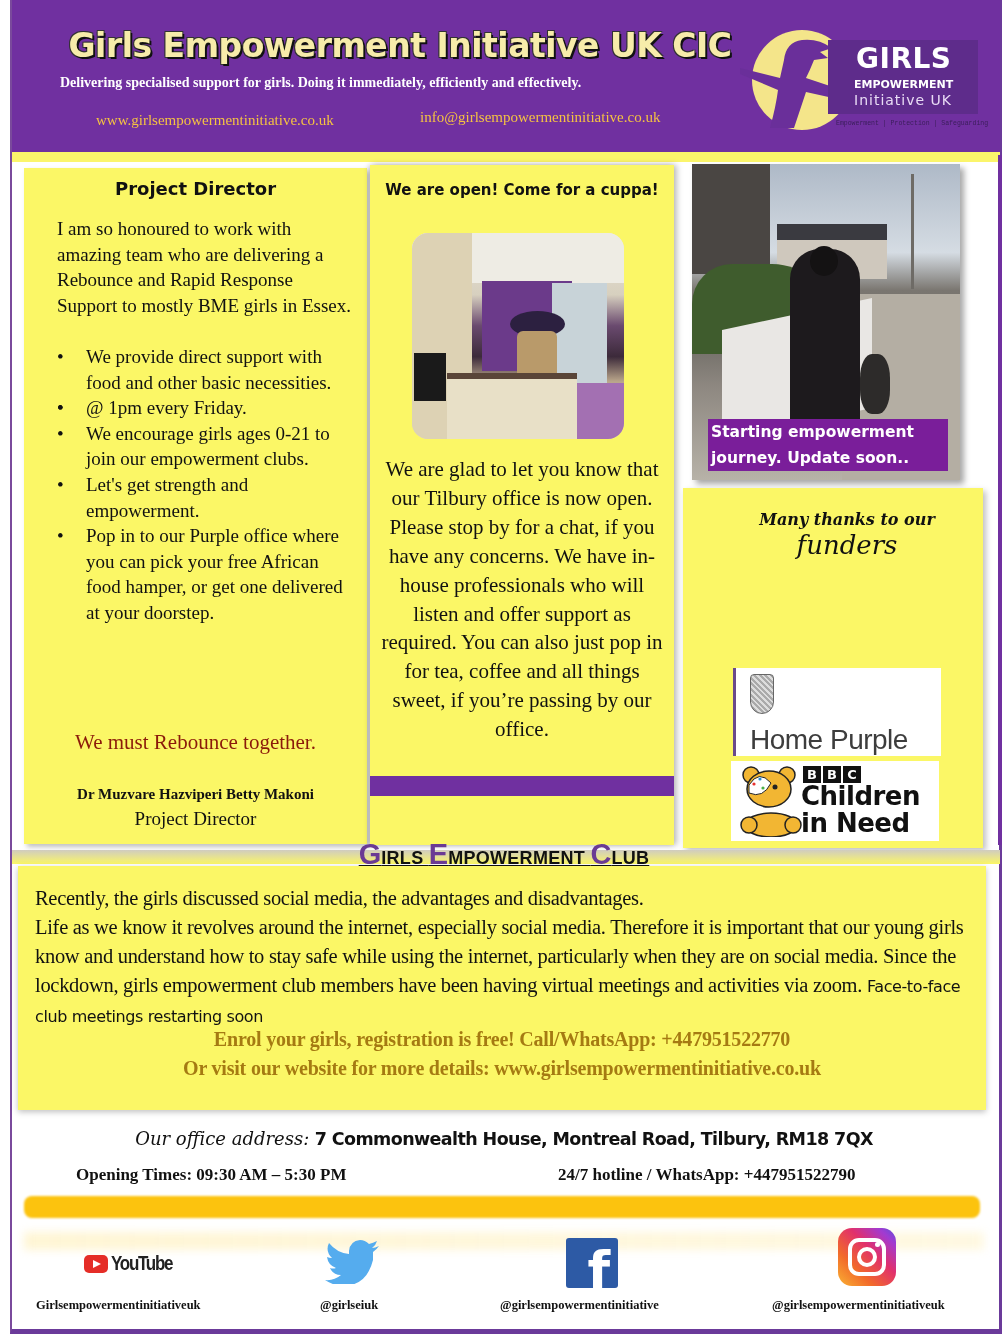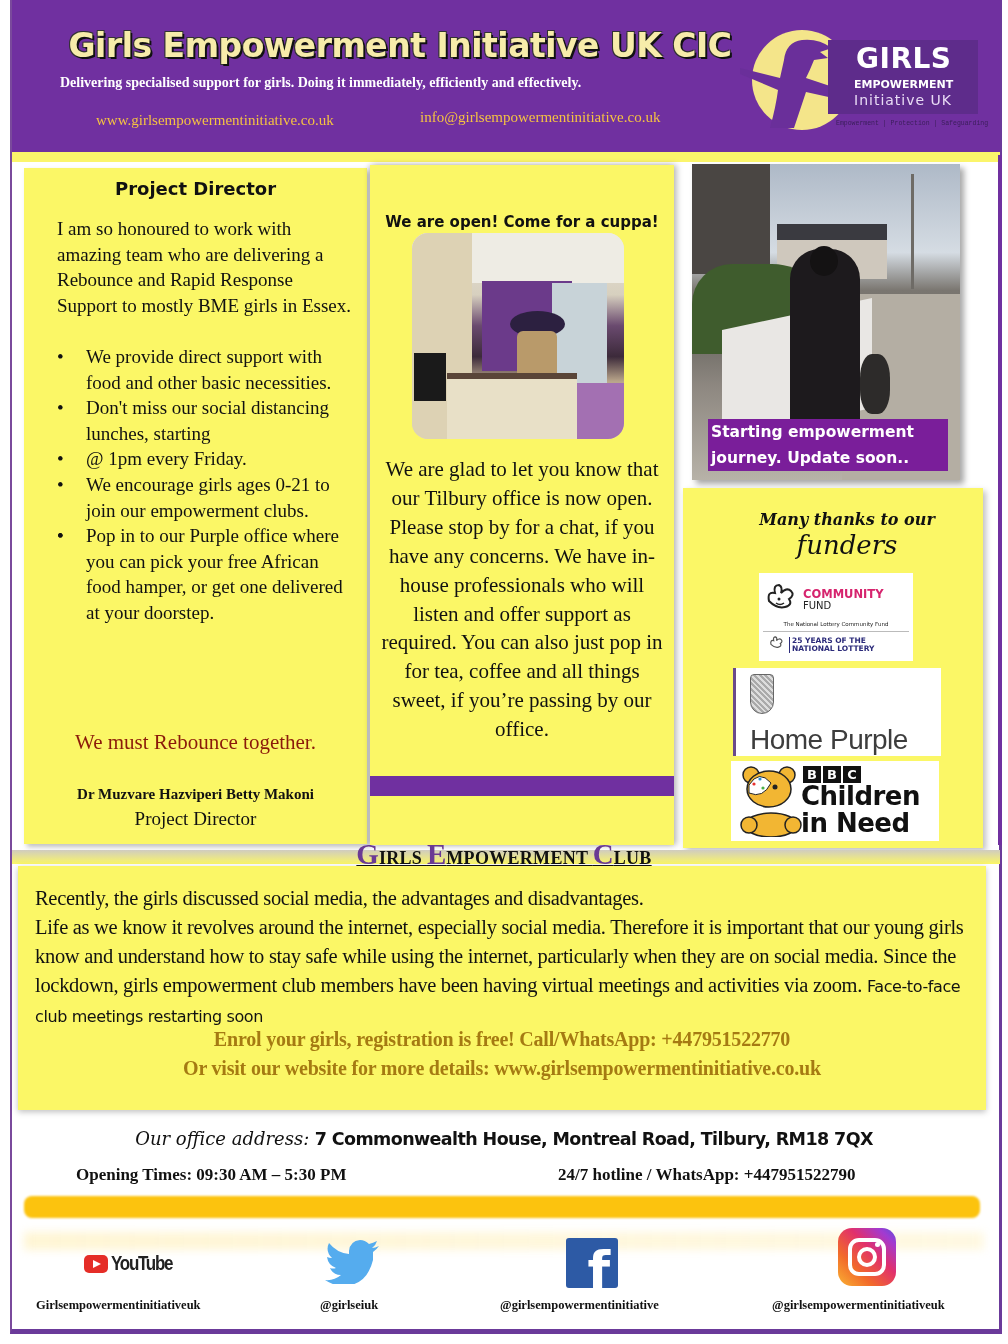--- a/index.html
+++ b/index.html
@@ -32,21 +32,21 @@
   .pd-intro { position: absolute; left: 33px; top: 48px; width: 300px; font-size: 19px; line-height: 25.6px; }
   .pd-list { position: absolute; left: 33px; top: 176px; width: 300px; list-style: none; font-size: 19px; line-height: 25.6px; }
   .pd-list li { position: relative; padding-left: 29px; }
   .pd-list li .bullet { position: absolute; left: 0; top: 0; }
   .pd-rebounce { position: absolute; left: 0; top: 562px; width: 100%; text-align: center; font-size: 21px; color: #8b1a0a; }
   .pd-name { position: absolute; left: 0; top: 618px; width: 100%; text-align: center; font-size: 15px; font-weight: bold; }
   .pd-role { position: absolute; left: 0; top: 640px; width: 100%; text-align: center; font-size: 19px; }
 
   
   .panel-mid { position: absolute; left: 370px; top: 165px; width: 304px; height: 680px; background: #fbf766; box-shadow: 3px 0 6px rgba(0,0,0,0.25), -2px 0 5px rgba(0,0,0,0.15); }
-  .mid-heading { position: absolute; left: 0; top: 16px; width: 100%; text-align: center; font-family: "DejaVu Sans", sans-serif; font-weight: bold; font-size: 15px; margin-top: 32px; }
+  .mid-heading { position: absolute; left: 0; top: 16px; width: 100%; text-align: center; font-family: "DejaVu Sans", sans-serif; font-weight: bold; font-size: 15px; }
   .mid-photo { position: absolute; left: 42px; top: 68px; width: 212px; height: 206px; border-radius: 16px; overflow: hidden; background: linear-gradient(180deg, #e9e4d8 0%, #d7d0bf 30%, #6a4a6f 45%, #3c2a3a 60%, #b9a58a 72%, #e6dcc6 100%); }
   .mid-photo .ceiling { position: absolute; left: 0; top: 0; width: 100%; height: 50px; background: #eeece4; }
   .mid-photo .window { position: absolute; left: 70px; top: 48px; width: 90px; height: 90px; background: #6b3a8a; }
   .mid-photo .door { position: absolute; left: 140px; top: 50px; width: 55px; height: 100px; background: #c8d3d8; }
   .mid-photo .counter { position: absolute; left: 35px; top: 140px; width: 130px; height: 66px; background: #e8e0c7; border-top: 6px solid #5a4538; }
   .mid-photo .monitor { position: absolute; left: 2px; top: 120px; width: 32px; height: 48px; background: #1a1a1a; }
   .mid-photo .wall { position: absolute; left: 0; top: 0; width: 60px; height: 206px; background: #ddd2b4; }
   .mid-photo .vases { position: absolute; left: 105px; top: 98px; width: 40px; height: 45px; background: #b99a6a; border-radius: 6px 6px 2px 2px; }
   .mid-photo .flowers { position: absolute; left: 98px; top: 78px; width: 55px; height: 26px; background: #2c2040; border-radius: 50%; }
   .mid-photo .rug { position: absolute; left: 165px; top: 150px; width: 47px; height: 56px; background: #a370b2; }
@@ -81,21 +81,21 @@
   .ho-crest { position: absolute; left: 14px; top: 6px; width: 24px; height: 40px; border: 1.5px solid #666; border-radius: 4px 4px 12px 12px; background: repeating-linear-gradient(45deg, #aaa 0 2px, #ddd 2px 4px); }
   .ho-text { position: absolute; left: 14px; top: 56px; font-family: "Liberation Sans", sans-serif; font-size: 28px; color: #3d3d3d; letter-spacing: -0.5px; }
   .logo-cin { position: absolute; left: 48px; top: 273px; width: 208px; height: 80px; background: #fff; }
   .cin-bear { position: absolute; left: 6px; top: 4px; width: 70px; height: 72px; }
   .cin-bbc { position: absolute; left: 72px; top: 5px; display: flex; gap: 2px; }
   .cin-bbc span { display: inline-block; width: 18px; height: 17px; background: #111; color: #fff; font-family: "DejaVu Sans", sans-serif; font-weight: bold; font-size: 13px; line-height: 17px; text-align: center; }
   .cin-children { position: absolute; left: 70px; top: 22px; font-family: "DejaVu Sans", sans-serif; font-weight: bold; font-size: 26px; line-height: 27px; color: #111; letter-spacing: -0.5px; }
 
   
   .club-shadow-band { position: absolute; left: 12px; top: 850px; width: 988px; height: 14px; background: linear-gradient(#d0ccc0, #fbf766); }
-  .club-title { position: absolute; left: 0; top: 838px; width: 1008px; text-align: center; font-family: Liberation Serif, serif; font-weight: bold; font-size: 20px; z-index: 3; }
+  .club-title { position: absolute; left: 0; top: 838px; width: 1008px; text-align: center; font-family: Liberation Sans, sans-serif; font-weight: bold; font-size: 20px; z-index: 3; }
   .club-title span.t { text-decoration: underline; text-decoration-thickness: 1px; }
   .club-title .cap { color: #6a3a94; font-size: 29px; }
   .club-title .sc { font-size: 18px; color: #111; letter-spacing: 0.3px; }
   .panel-club { position: absolute; left: 18px; top: 866px; width: 968px; height: 244px; background: #fbf766; box-shadow: 0 2px 6px rgba(0,0,0,0.25); }
   .club-p1 { position: absolute; left: 17px; top: 18px; width: 940px; font-size: 20.5px; line-height: 29px; letter-spacing: -0.3px; }
   .club-p2 { position: absolute; left: 17px; top: 47px; width: 945px; font-size: 20.5px; line-height: 29px; letter-spacing: -0.3px; }
   .club-p2 .sans { font-family: "DejaVu Sans", sans-serif; font-size: 16px; letter-spacing: -0.4px; }
   .club-enrol { position: absolute; left: 0; top: 162px; width: 100%; text-align: center; font-weight: bold; font-size: 20px; color: #a57a12; letter-spacing: -0.2px; }
   .club-visit { position: absolute; left: 0; top: 191px; width: 100%; text-align: center; font-weight: bold; font-size: 20px; color: #a57a12; letter-spacing: -0.2px; }
 
@@ -146,24 +146,24 @@
   <div class="logo-sub">Empowerment | Protection | Safeguarding</div>
 </div>
 
 <div class="yellow-strip"></div>
 
 <div class="panel-left">
   <div class="pd-heading">Project Director</div>
   <div class="pd-intro">I am so honoured to work with amazing team who are delivering a Rebounce and Rapid Response Support to mostly BME girls in Essex.</div>
   <ul class="pd-list">
     <li><span class="bullet">•</span><span> We provide direct support with food and other basic necessities.</span></li>
-    <li><span class="bullet">•</span><span>Don't miss our social distancing lunches, starting</span></li>
+    <li><span class="bullet">•</span></li>
     <li><span class="bullet">•</span><span>@ 1pm every Friday.</span></li>
     <li><span class="bullet">•</span><span>We encourage girls ages 0-21 to join our empowerment clubs.</span></li>
-    <li><span class="bullet">•</span></li>
+    <li><span class="bullet">•</span><span>Let's get strength  and empowerment.</span></li>
     <li><span class="bullet">•</span><span>Pop in to our Purple office where you can pick your free African  food hamper,  or get one delivered  at your doorstep.</span></li>
   </ul>
   <div class="pd-rebounce">We must Rebounce together.</div>
   <div class="pd-name">Dr Muzvare Hazviperi Betty Makoni</div>
   <div class="pd-role">Project Director</div>
 </div>
 
 <div class="panel-mid">
   <div class="mid-heading">We are open! Come for a cuppa!</div>
   <div class="mid-photo">
@@ -192,38 +192,20 @@
   <div class="person"></div>
   <div class="head"></div>
   <div class="dog"></div>
 </div>
 <div class="photo-caption">Starting empowerment journey.  Update soon..</div>
 
 <div class="panel-funders">
   <div class="funders-line1">Many thanks to our</div>
   <div class="funders-line2">funders</div>
 
-  <div class="logo-lottery">
-    <div class="lot-hand">
-      <svg width="34" height="30" viewBox="0 0 34 30">
-          <path d="M4,20 Q2,10 10,12 Q8,4 14,4 Q18,6 16,12 Q22,6 26,10 Q30,14 24,18 Q28,24 20,26 Q12,28 4,20 Z" fill="none" stroke="#222" stroke-width="2"></path>
-          <circle cx="14" cy="18" r="1.5" fill="#222"></circle>
-          <path d="M11,22 Q15,25 19,22" fill="none" stroke="#222" stroke-width="1.5"></path>
-        </svg>
-    </div>
-    <div class="lot-community">COMMUNITY</div>
-    <div class="lot-fund">FUND</div>
-    <div class="lot-small">The National Lottery Community Fund</div>
-    <div class="lot-hand2">
-      <svg width="16" height="14" viewBox="0 0 34 30">
-          <path d="M4,20 Q2,10 10,12 Q8,4 14,4 Q18,6 16,12 Q22,6 26,10 Q30,14 24,18 Q28,24 20,26 Q12,28 4,20 Z" fill="none" stroke="#555" stroke-width="2.5"></path>
-        </svg>
-    </div>
-    <div class="lot-25" style="width:100px;">25 YEARS OF THE NATIONAL LOTTERY</div>
-  </div>
 
   <div class="logo-homeoffice">
     <div class="ho-crest"></div>
     <div class="ho-text">Home Purple</div>
   </div>
 
   <div class="logo-cin">
     <svg class="cin-bear" viewBox="0 0 70 72">
       <circle cx="14" cy="10" r="8" fill="#f2b633" stroke="#222" stroke-width="1.5"></circle>
       <circle cx="50" cy="10" r="8" fill="#f2b633" stroke="#222" stroke-width="1.5"></circle>

